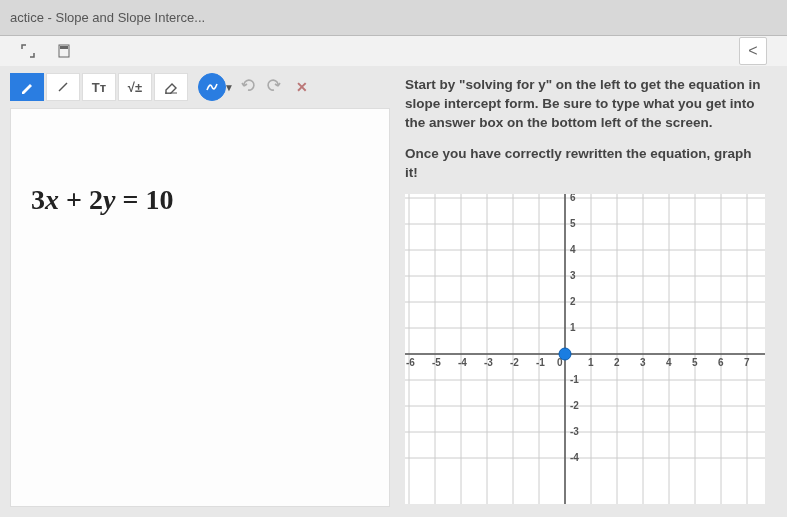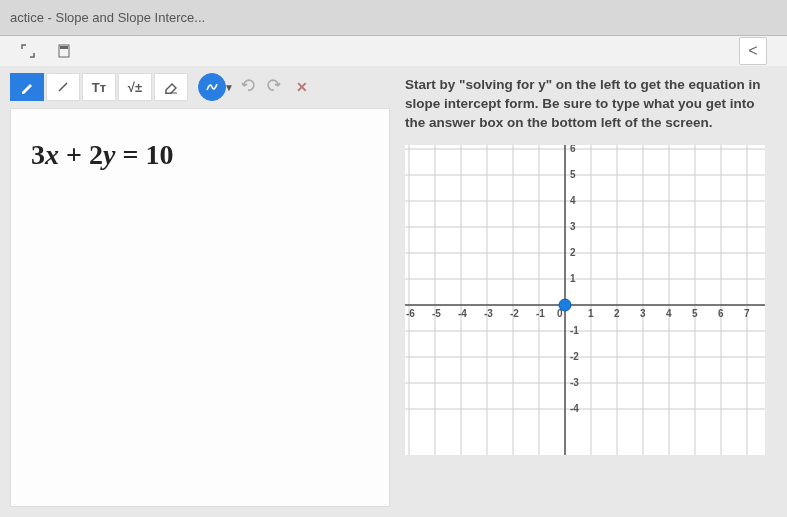--- a/index.html
+++ b/index.html
@@ -77,20 +77,21 @@
   flex:1;
   background:#fdfdfd;
   border:1px solid #ddd;
   padding: 30px 20px;
 }
 .equation {
   font-family: 'Times New Roman', serif;
   font-size: 28px;
   font-style: italic;
   color:#222;
+  margin-top:45px;
 }
 .equation .num { font-style: normal; }
 .right-panel {
   flex:1;
   padding: 5px 10px 0 5px;
   font-size: 13.5px;
   color:#444;
   line-height: 1.4;
 }
 .instr { margin-bottom: 12px; }
@@ -180,20 +181,21 @@
     </div>
     <div class="equation-box">
       <div class="equation">
         <span class="num">3</span><span>x</span><span class="num"> + </span><span class="num">2</span><span>y</span><span class="num"> = </span><span class="num">10</span>
       </div>
     </div>
   </div>
 
   <div class="right-panel">
     <p class="instr">Start by "solving for y" on the left to get the equation in slope intercept form. Be sure to type what you get into the answer box on the bottom left of the screen.</p>
+    <p class="instr">Once you have correctly rewritten the equation, graph it!</p>
     <div class="graph-wrap">
       <svg id="graph-svg" viewBox="0 0 360 310">
           <line class="grid-line" x1="4" y1="0" x2="4" y2="310"></line>
           <line class="grid-line" x1="30" y1="0" x2="30" y2="310"></line>
           <line class="grid-line" x1="56" y1="0" x2="56" y2="310"></line>
           <line class="grid-line" x1="82" y1="0" x2="82" y2="310"></line>
           <line class="grid-line" x1="108" y1="0" x2="108" y2="310"></line>
           <line class="grid-line" x1="134" y1="0" x2="134" y2="310"></line>
           <line class="grid-line" x1="160" y1="0" x2="160" y2="310"></line>
           <line class="grid-line" x1="186" y1="0" x2="186" y2="310"></line>

